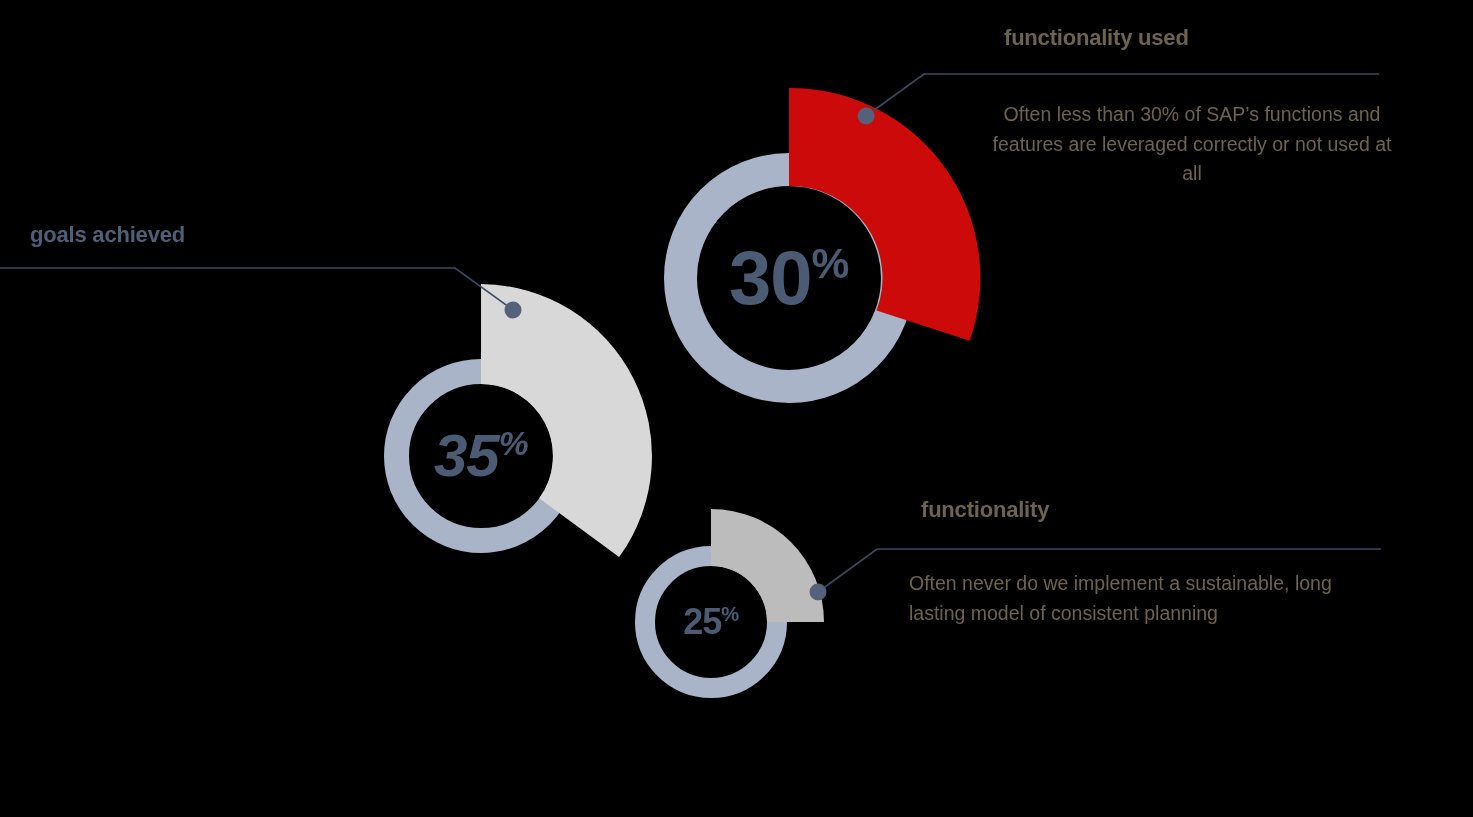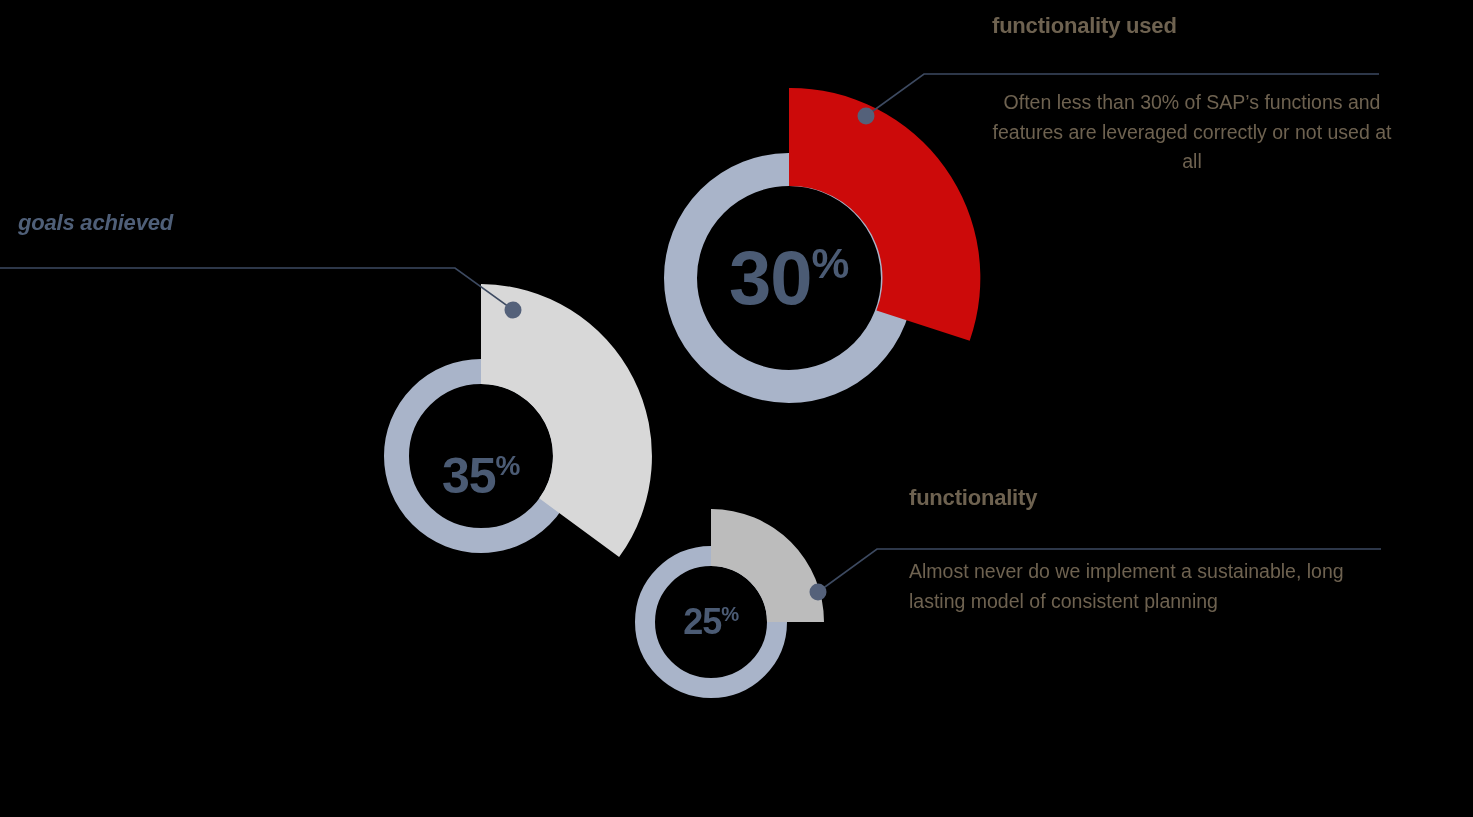--- a/index.html
+++ b/index.html
@@ -31,21 +31,21 @@
   }
 
   
   .callout {
     position: absolute;
   }
   .callout .heading {
     font-size: 22px;
     font-weight: bold;
     letter-spacing: -0.2px;
-    margin: 0;
+    margin: 12px;
     white-space: nowrap;
     line-height: 1.1;
   }
   .callout .body {
     font-size: 19.5px;
     line-height: 1.52;
     margin: 0;
     font-weight: 400;
   }
 
@@ -53,41 +53,41 @@
   .theme-taupe .heading { color: #6e6250; }
   .theme-taupe .body    { color: #6e6250; }
   
   .theme-slate .heading { color: #4f5f78; }
   .theme-slate .body    { color: #4f5f78; }
 
   
   #callout-functionality { left: 992px; top: 14px;  width: 400px; }
   #callout-functionality .body { margin-top: 50px; text-align: center; }
 
-  #callout-goals         { left: 18px;  top: 211px; width: 400px; text-align: left; font-style: italic; }
+  #callout-goals         { left: 18px;  top: 211px; width: 400px; text-align: left; }
   #callout-goals .body   { margin-top: 47px; }
 
   #callout-sustain       { left: 909px; top: 486px; width: 440px; }
   #callout-sustain .body { margin-top: 47px; }
 
   
   .pct {
     position: absolute;
     color: #4b5b74;
     font-weight: bold;
     line-height: 1;
     white-space: nowrap;
     transform: translate(-50%, -50%);
     letter-spacing: -1px;
   }
   .pct .num { font-size: inherit; }
   .pct .sym { font-size: 0.56em; vertical-align: super; letter-spacing: -0.5px; }
 
   #pct-30 { left: 789px; top: 278px; font-size: 76px; }
-  #pct-35 { left: 481px; top: 476px; font-size: 50px; }
+  #pct-35 { left: 481px; top: 456px; font-size: 60px; font-style: italic; }
   #pct-25 { left: 711px; top: 622px; font-size: 36px; }
 </style>
 </head>
 <body>
 
 <div id="stage">
 
   <svg id="graphics" viewBox="0 0 1473 817" width="1473" height="817">
 
     <g>
@@ -145,16 +145,16 @@
     <p class="heading">functionality used</p>
     <p class="body">Often less than 30% of SAP’s functions and features are leveraged correctly or not used at all</p>
   </div>
 
   <div class="callout theme-slate" id="callout-goals">
     <p class="heading">goals achieved</p>
   </div>
 
   <div class="callout theme-taupe" id="callout-sustain">
     <p class="heading">functionality</p>
-    <p class="body">Almost never do we implement a sustainable, long lasting model of consistent planning</p>
+    <p class="body">Often never do we implement a sustainable, long lasting model of consistent planning</p>
   </div>
 
 </div>
 
 </body></html>

